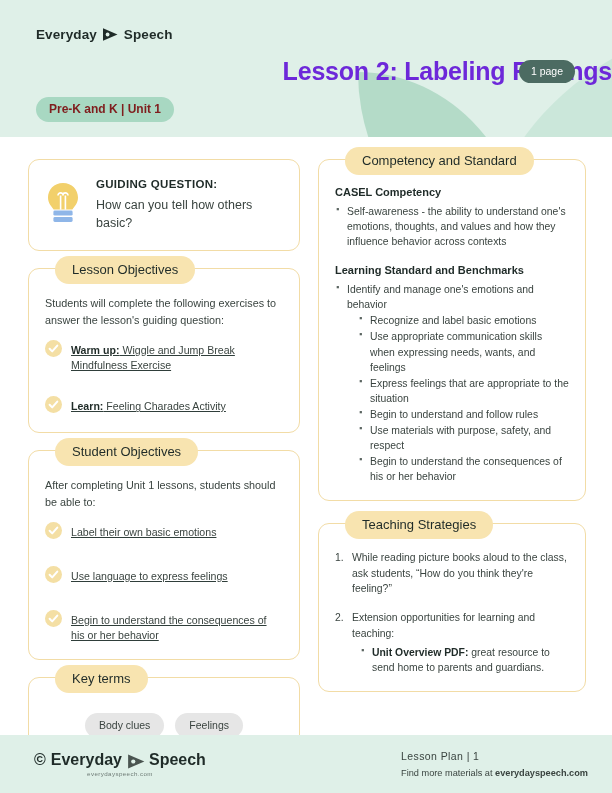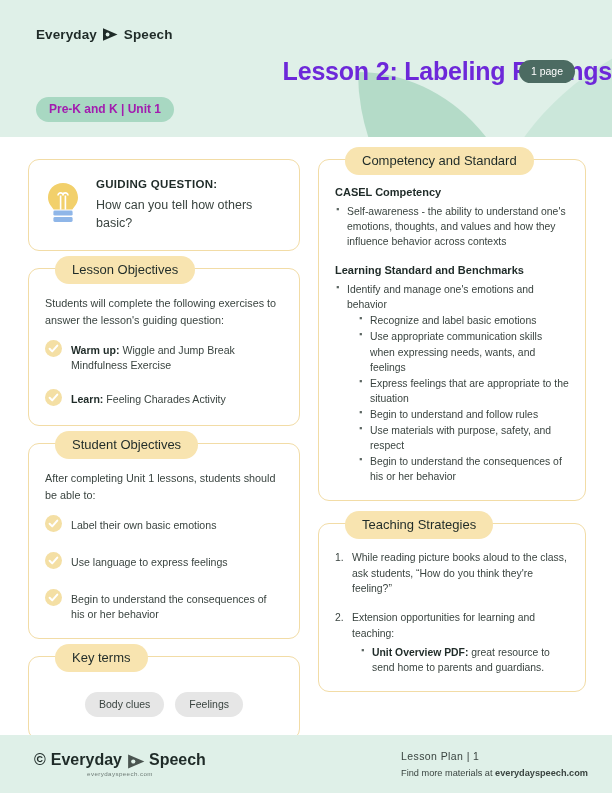--- a/index.html
+++ b/index.html
@@ -65,21 +65,21 @@
     text-align: right;
   }
   .grade-pill {
     display: inline-block;
     margin-top: 11px;
     padding: 5px 13px 6px;
     background: #a8d8c2;
     border-radius: 14px;
     font-size: 12px;
     font-weight: 600;
-    color: #a21caf;
+    color: #7f1d1d;
   }
   .page-badge {
     position: absolute;
     right: 37px; top: 60px;
     z-index: 3;
     background: #4c6b62;
     color: #ffffff;
     font-size: 10.5px;
     padding: 5px 12px 6px;
     border-radius: 12px;
@@ -129,21 +129,21 @@
 
   
   .intro {
     font-size: 10.8px;
     line-height: 1.55;
     color: #39433f;
     margin-bottom: 12px;
   }
 
   
-  .checks { list-style: none; display: flex; flex-direction: column; gap: 17px; }
+  .checks { list-style: none; display: flex; flex-direction: column; gap: 24px; text-decoration: underline; }
   .check-item { display: flex; gap: 9px; align-items: flex-start; }
   .check-circle { flex: 0 0 auto; margin-top: -1px; }
   .check-text {
     font-size: 10.6px; line-height: 1.45; color: #39433f; padding-top: 2px;
   }
   .check-text b { font-weight: 700; color: #1f2b28; }
 
   
   .terms { display: flex; gap: 11px; justify-content: center; padding: 9px 0 7px; }
   .term {

